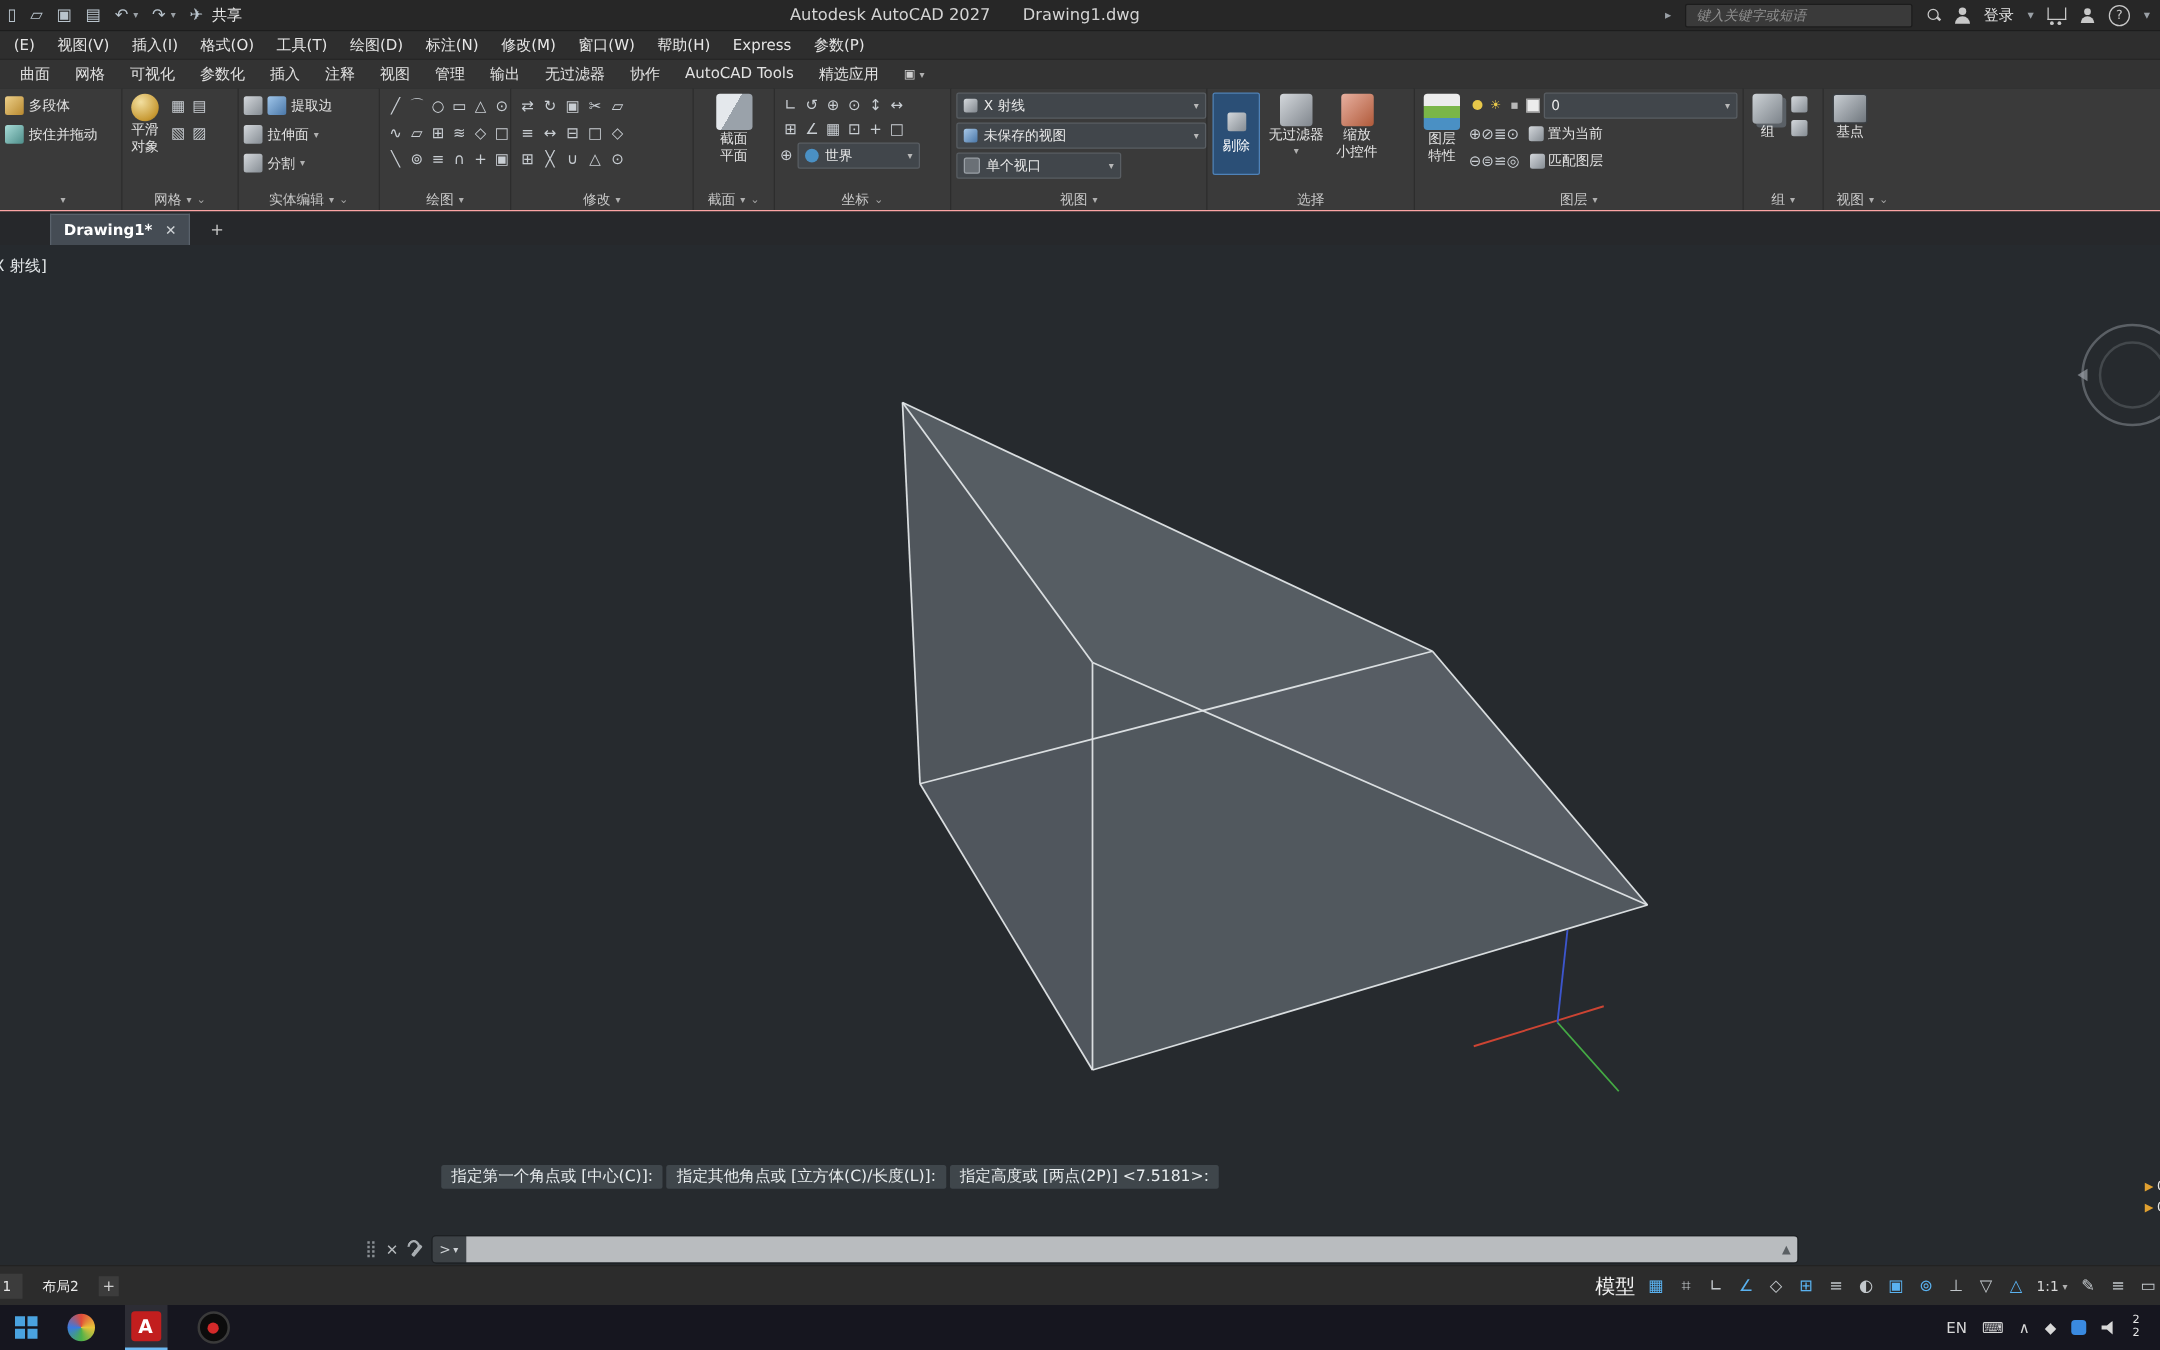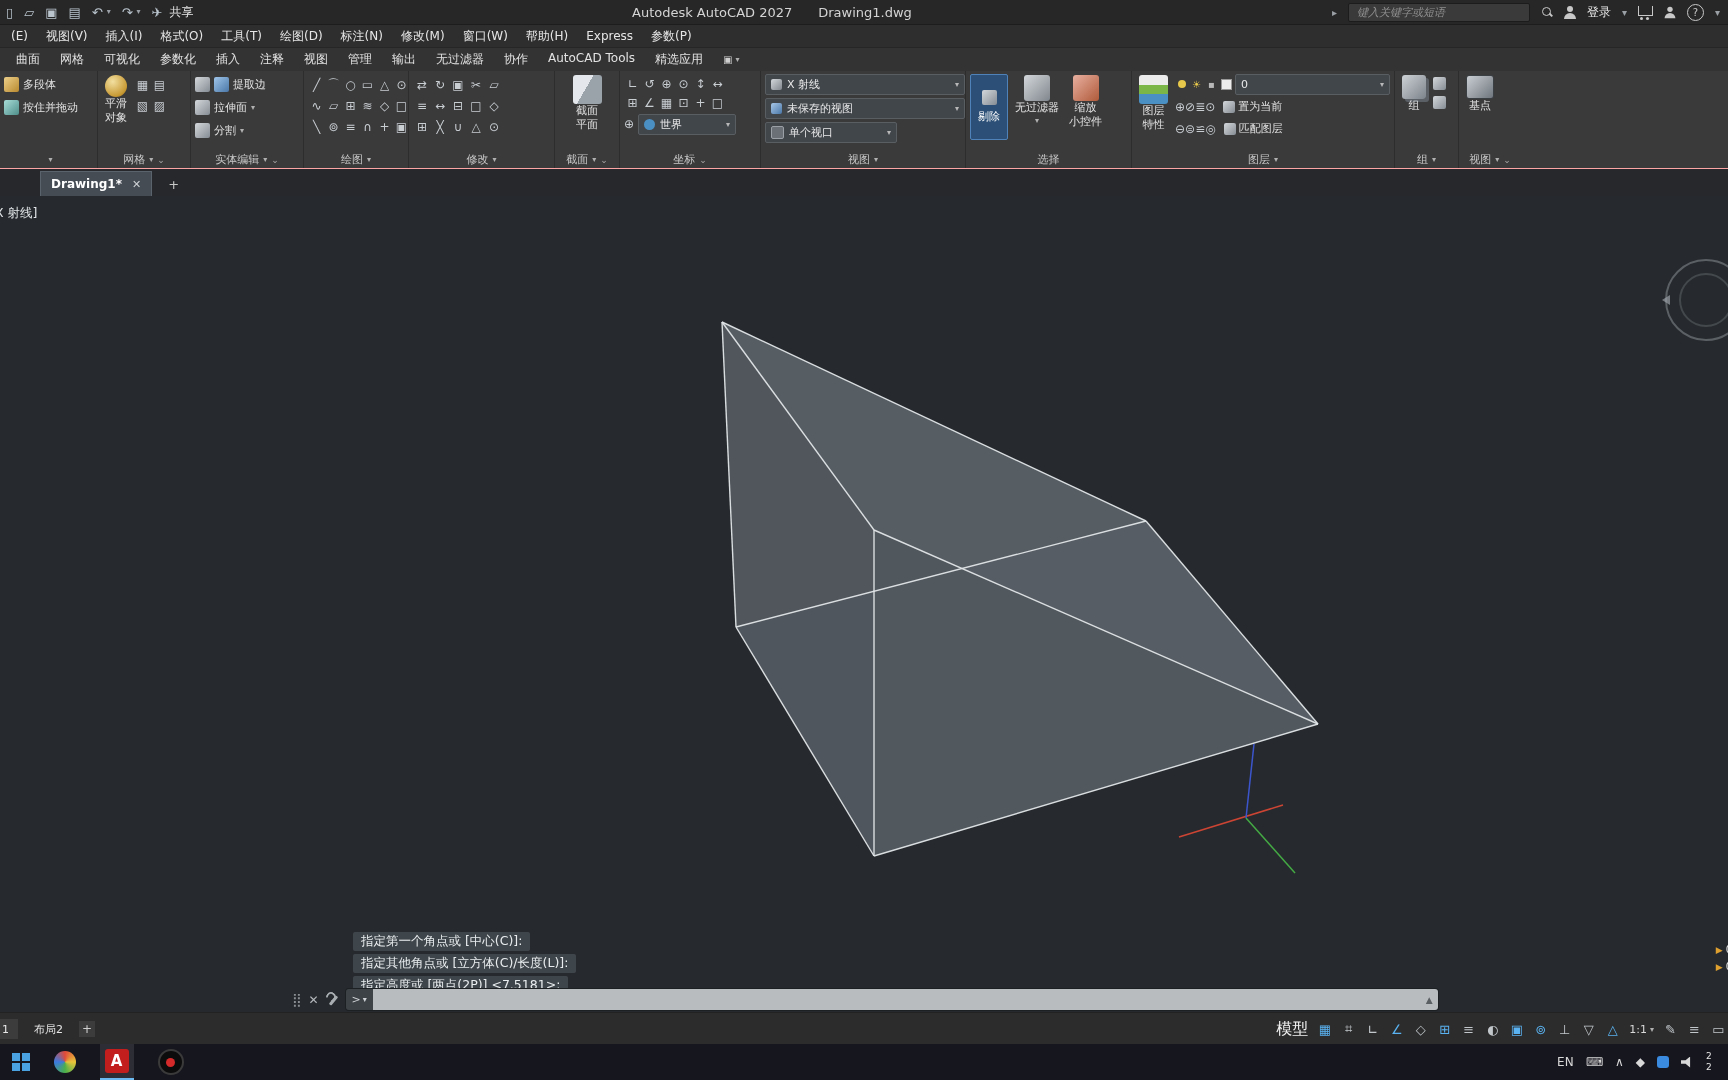--- a/index.html
+++ b/index.html
@@ -68,21 +68,21 @@
   .txtbtn{font-size:11px;color:#e2e2e2;display:flex;align-items:center;gap:3px;white-space:nowrap;}
   
   .filetabs{top:169px;left:0;right:0;height:27px;background:#26282b;display:flex;align-items:flex-end;}
   .ftab{margin-left:40px;height:24px;background:#454c54;border:1px solid #5a626b;border-bottom:none;display:flex;align-items:center;gap:10px;padding:0 10px;font-size:12px;color:#fff;font-weight:bold;}
   .ftab .x{font-weight:normal;color:#cfd3d6;font-size:11px;}
   .faddbtn{margin-left:14px;margin-bottom:4px;width:15px;height:15px;color:#c8c8c8;font-size:13px;display:flex;align-items:center;justify-content:center;}
   
   .canvas{top:196px;left:0;width:1728px;height:816px;background:#262a2e;overflow:hidden;}
   #shape-svg{position:absolute;left:0;top:0;}
   .vslabel{position:absolute;left:-5px;top:9px;color:#e2e6e8;font-size:12.5px;}
-  .prompts{position:absolute;left:353px;top:736px;display:flex;flex-direction:column;gap:3px;}
+  .prompts{position:absolute;left:353px;top:736px;display:flex;flex-direction:row;gap:3px;}
   .prompt{background:rgba(66,72,78,.93);padding:1px 8px;border-radius:2px;width:max-content;font-size:12.5px;color:#e8ecee;}
   .cmdrow{position:absolute;left:292px;top:793px;display:flex;align-items:center;gap:7px;}
   .grip{color:#8a8f94;font-size:13px;}
   .cmdx{color:#b6babd;font-size:12px;}
   .wrench{width:13px;height:13px;position:relative;}
   .wrench::before{content:"";position:absolute;left:6px;top:2px;width:3px;height:11px;background:#a8adb1;transform:rotate(40deg);border-radius:1px;}
   .wrench::after{content:"";position:absolute;left:0;top:-1px;width:6px;height:6px;border:2px solid #a8adb1;border-radius:50%;border-bottom-color:transparent;transform:rotate(40deg);}
   .cmdmain{display:flex;align-items:center;width:1092px;height:21px;border-radius:3px;overflow:hidden;box-shadow:0 0 0 1px #1d2023;}
   .cmdicon{width:27px;height:100%;background:#3d4246;color:#cfd3d6;display:flex;align-items:center;justify-content:center;font-size:11px;gap:2px;flex:none;}
   .cmdfield{flex:1;height:100%;background:#b9bcbf;display:flex;align-items:center;padding:0 8px;position:relative;}

